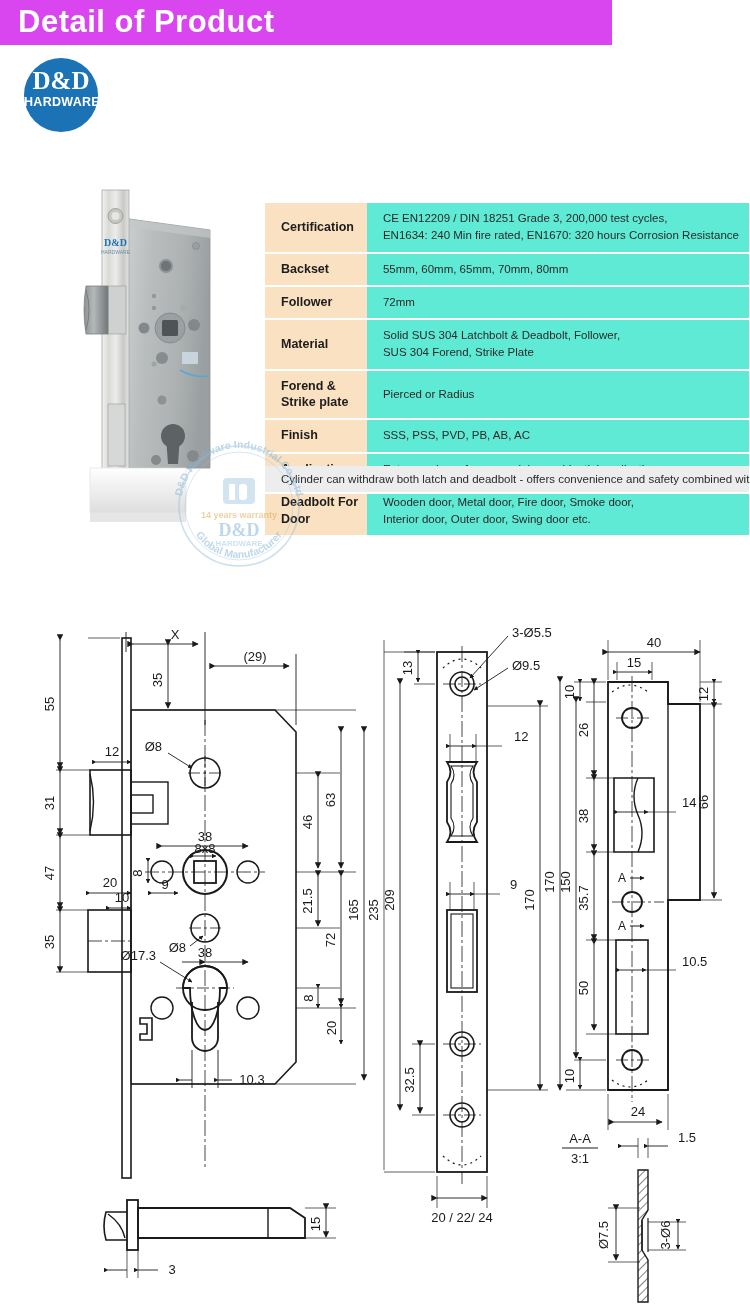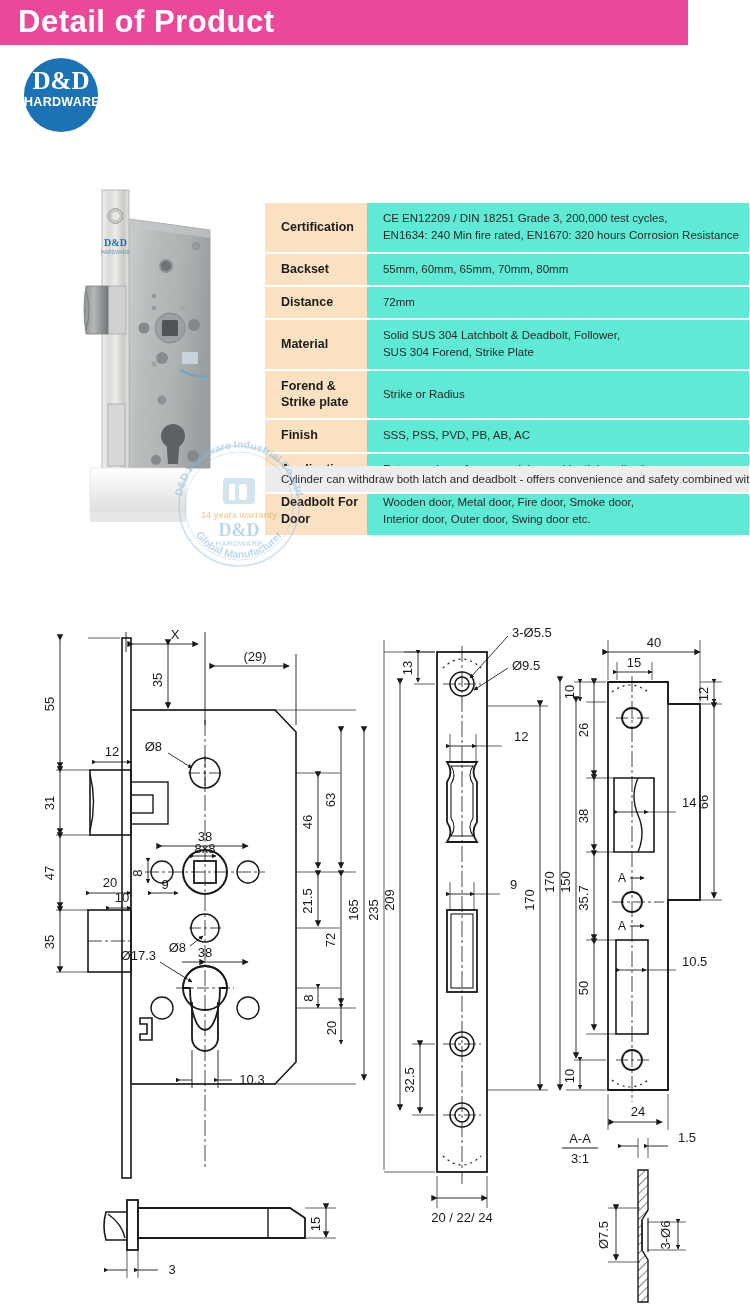--- a/index.html
+++ b/index.html
@@ -7,22 +7,22 @@
   html, body { margin:0; padding:0; }
   body {
     width:750px; height:1308px; position:relative;
     background:#ffffff;
     font-family:"Liberation Sans", sans-serif;
     overflow:hidden;
   }
 
   
   .banner {
-    position:absolute; left:0; top:0; width:688px; height:45px;
-    background:#ec4899;
+    position:absolute; left:0; top:0; width:612px; height:45px;
+    background:#d946ef;
   }
   .banner-title {
     position:absolute; left:18px; top:4px;
     font-size:31px; font-weight:bold; color:#ffffff;
     letter-spacing:0.5px; white-space:nowrap;
   }
 
   
   .logo {
     position:absolute; left:24px; top:58px;
@@ -173,36 +173,36 @@
         <div>EN1634: 240 Min fire rated, EN1670: 320 hours Corrosion Resistance</div>
       </td>
     </tr>
     <tr>
       <td class="spec-label">Backset</td>
       <td class="spec-value">
         <div>55mm, 60mm, 65mm, 70mm, 80mm</div>
       </td>
     </tr>
     <tr>
-      <td class="spec-label">Distance</td>
+      <td class="spec-label">Follower</td>
       <td class="spec-value">
         <div>72mm</div>
       </td>
     </tr>
     <tr>
       <td class="spec-label">Material</td>
       <td class="spec-value">
         <div>Solid SUS 304 Latchbolt &amp; Deadbolt, Follower,</div>
         <div>SUS 304 Forend, Strike Plate</div>
       </td>
     </tr>
     <tr>
       <td class="spec-label">Forend &amp; Strike plate</td>
       <td class="spec-value">
-        <div>Strike or Radius</div>
+        <div>Pierced or Radius</div>
       </td>
     </tr>
     <tr>
       <td class="spec-label">Finish</td>
       <td class="spec-value">
         <div>SSS, PSS, PVD, PB, AB, AC</div>
       </td>
     </tr>
     <tr>
       <td class="spec-label">Application</td>

